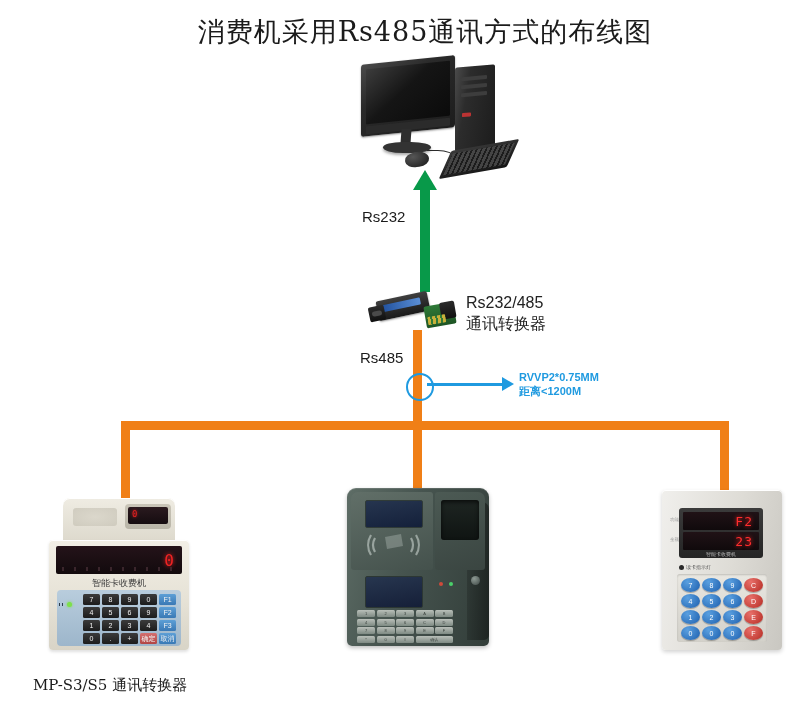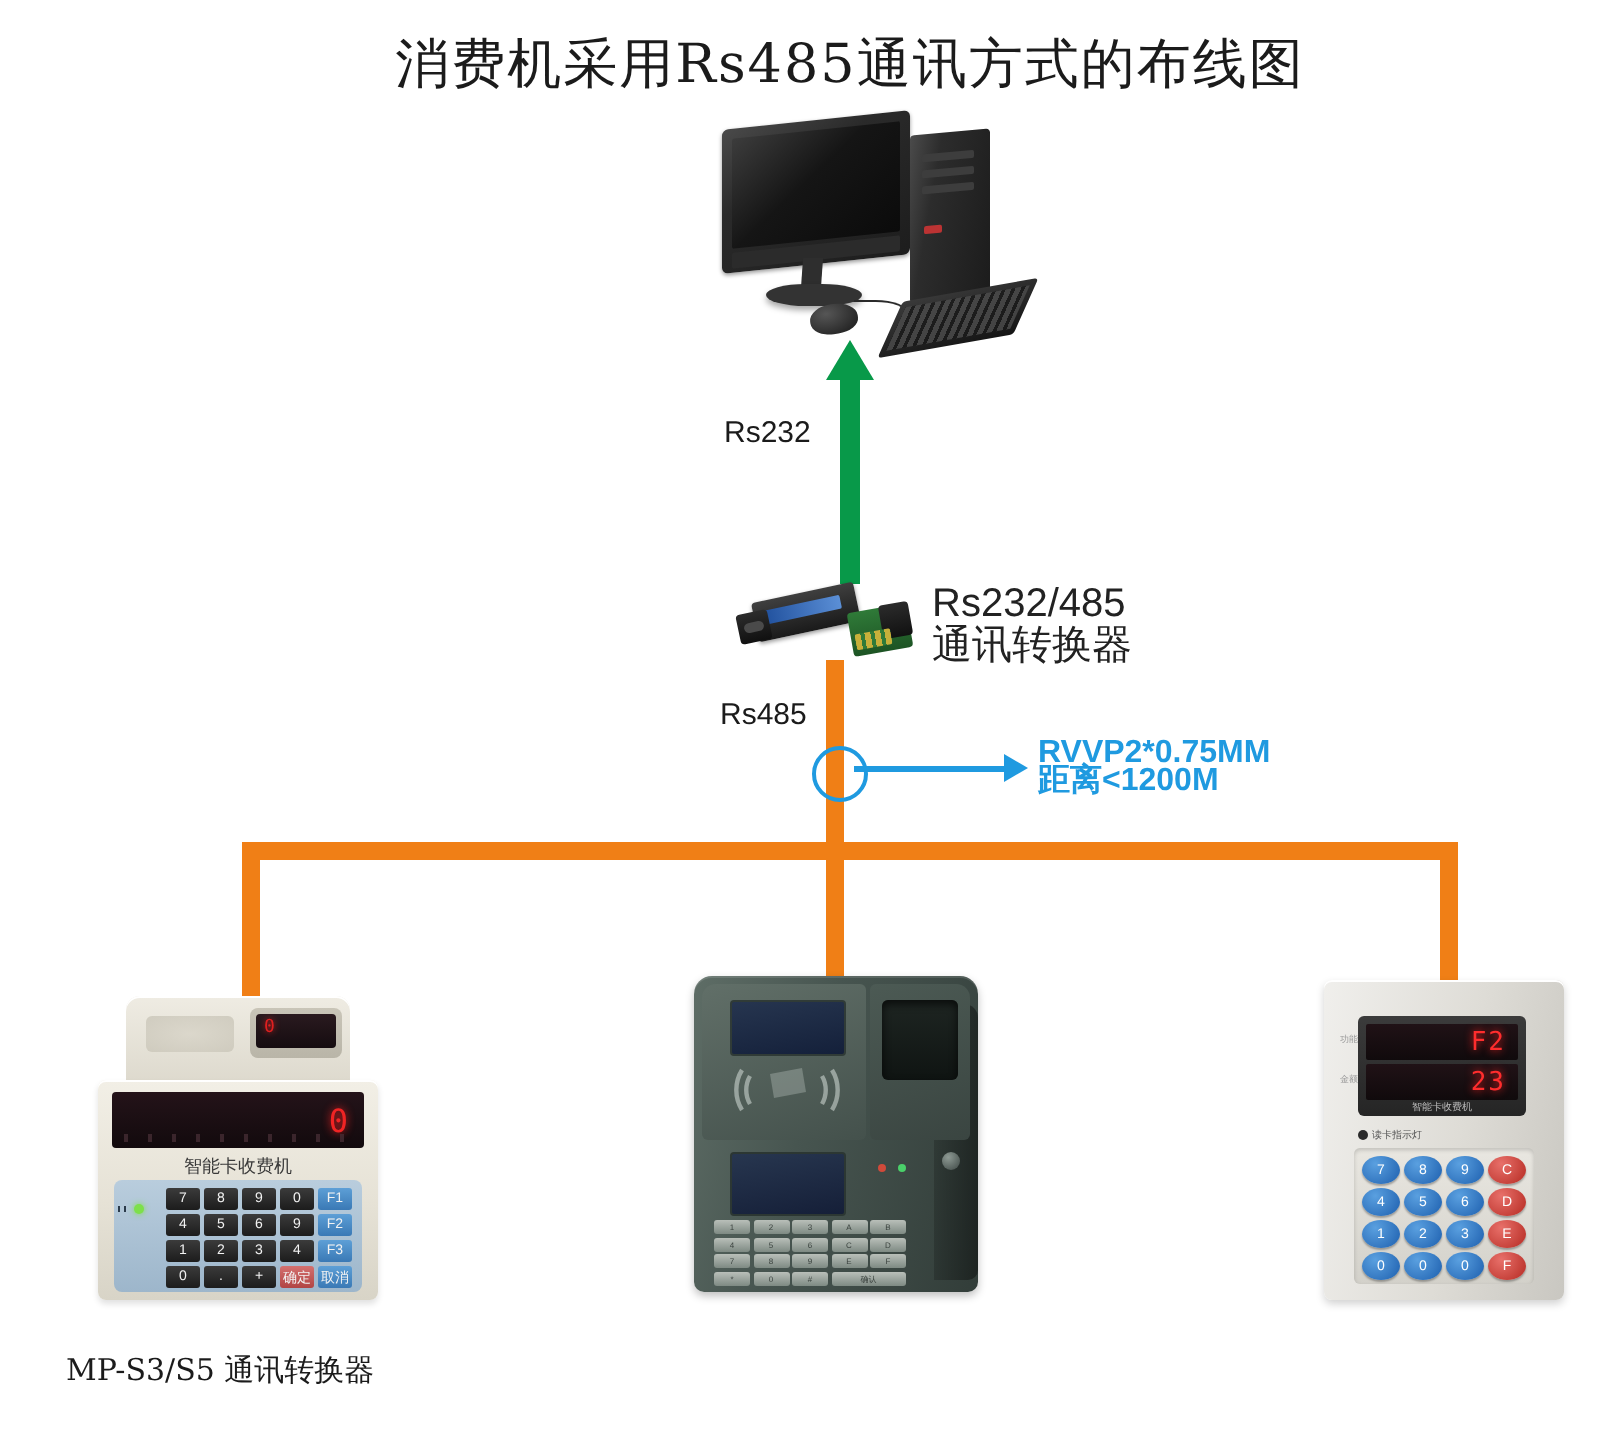--- a/index.html
+++ b/index.html
@@ -82,27 +82,27 @@
   #bus-drop-mid{left:388px;top:421px;width:9px;height:68px;}
   #bus-drop-right{left:695px;top:421px;width:9px;height:74px;}
 
   
   #blue-node{left:381px;top:373px;width:24px;height:24px;
     border:2.5px solid #1f9ae0;border-radius:50%;background:transparent;}
   #blue-line{left:402px;top:383px;width:78px;height:3px;background:#1f9ae0;}
   #blue-head{left:477px;top:377px;width:0;height:0;
     border-top:7px solid transparent;border-bottom:7px solid transparent;
     border-left:12px solid #1f9ae0;}
-  #blue-text{left:494px;top:370px;color:#1f9ae0;font-size:16px;line-height:14px;font-weight:bold;white-space:nowrap;}
+  #blue-text{left:494px;top:370px;color:#1f9ae0;font-size:11px;line-height:14px;font-weight:bold;white-space:nowrap;}
 
   
   .lbl{color:#1b1b1b;font-size:15px;white-space:nowrap;}
   #lbl-rs232{left:337px;top:208px;}
   #lbl-rs485{left:335px;top:349px;}
-  #lbl-conv{left:441px;top:292px;font-size:20px;line-height:21px;color:#222;}
+  #lbl-conv{left:441px;top:292px;font-size:16px;line-height:21px;color:#222;}
 
   
   .caption{position:absolute;top:676px;font-family:"DejaVu Serif","Liberation Serif",serif;
     font-size:15px;color:#1b1b1b;white-space:nowrap;}
   #cap-0{left:8px;} #cap-1{left:305px;} #cap-2{left:612px;}
 
   
   #dev0{left:24px;top:498px;width:150px;height:160px;}
   .d0-topshell{position:absolute;left:14px;top:0;width:112px;height:44px;
     background:linear-gradient(180deg,#efece3,#ddd9cd);border-radius:7px 7px 2px 2px;

